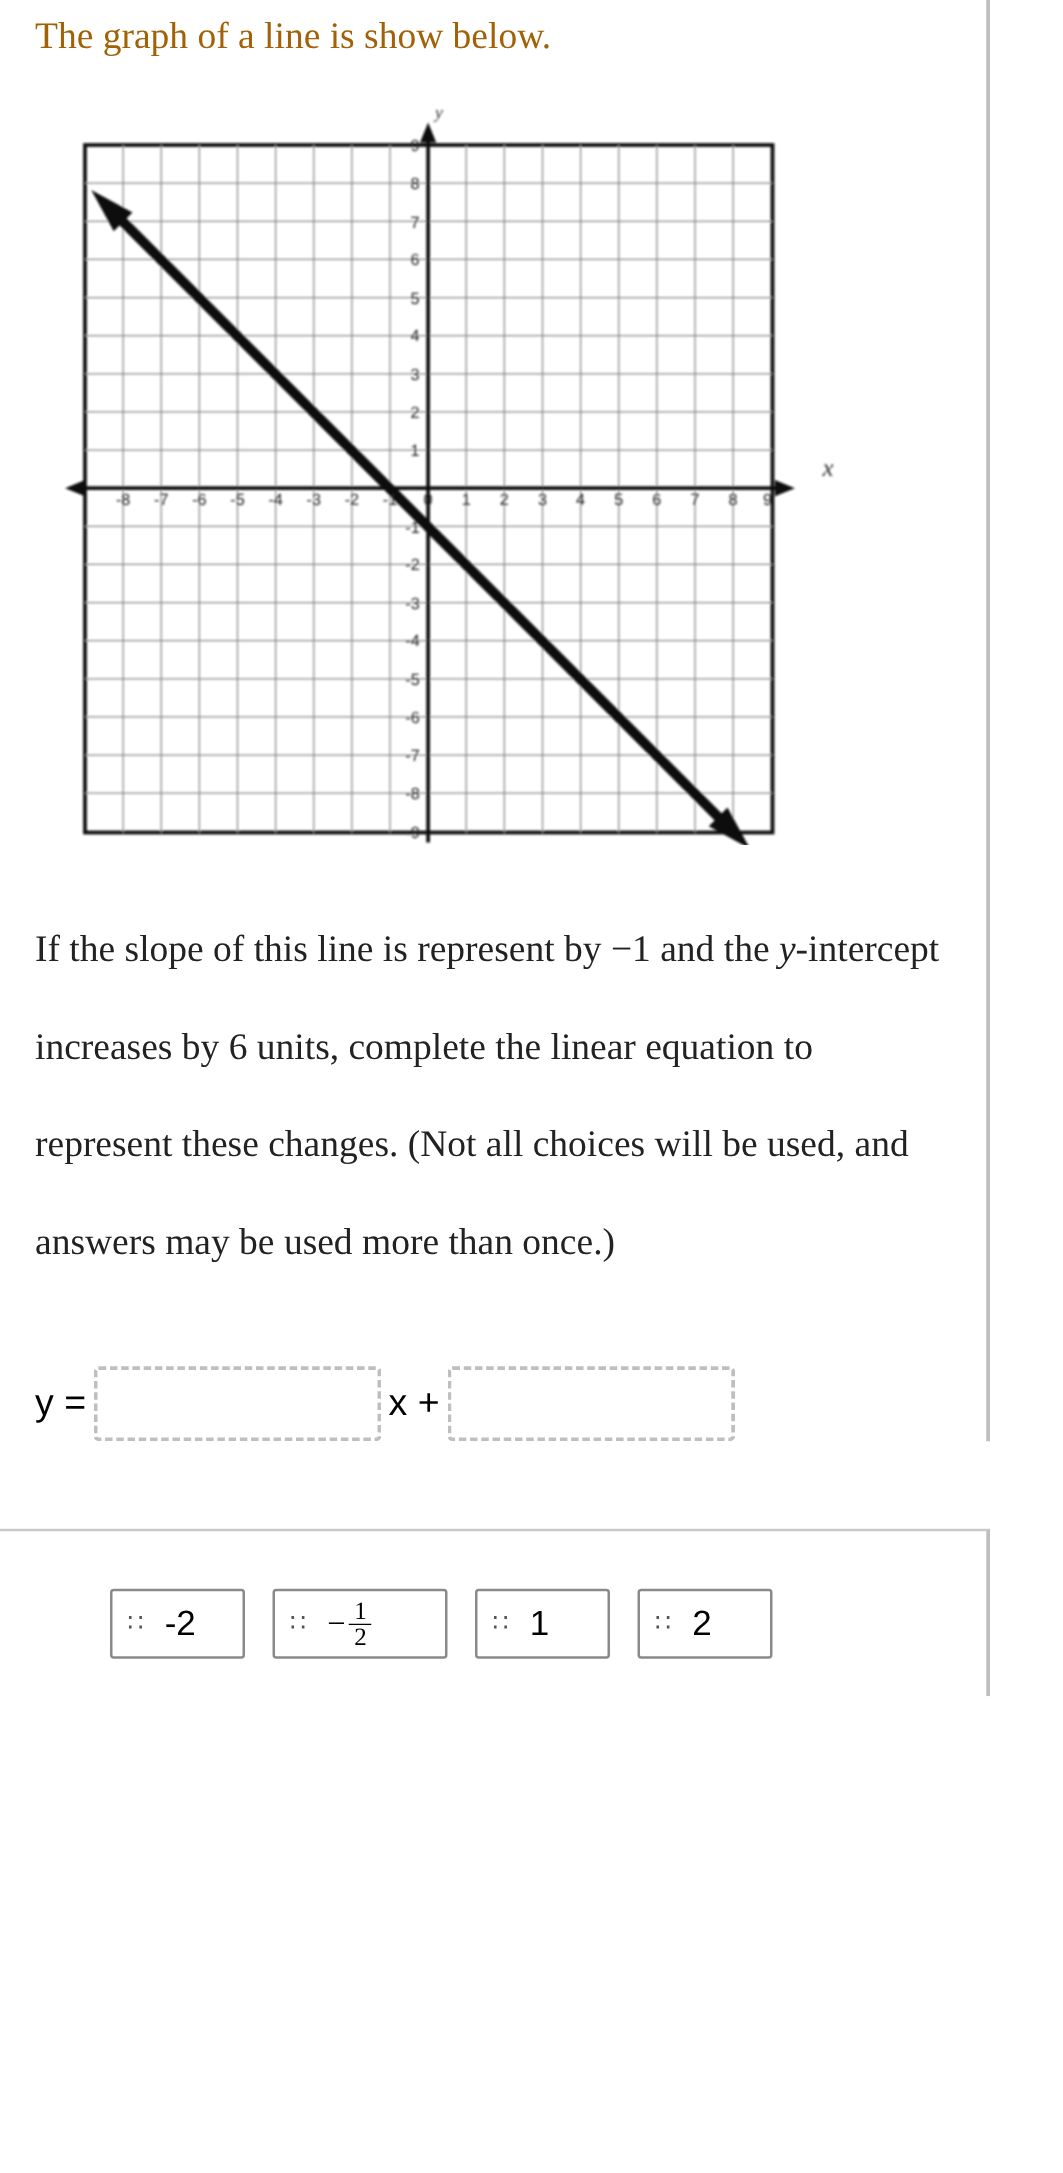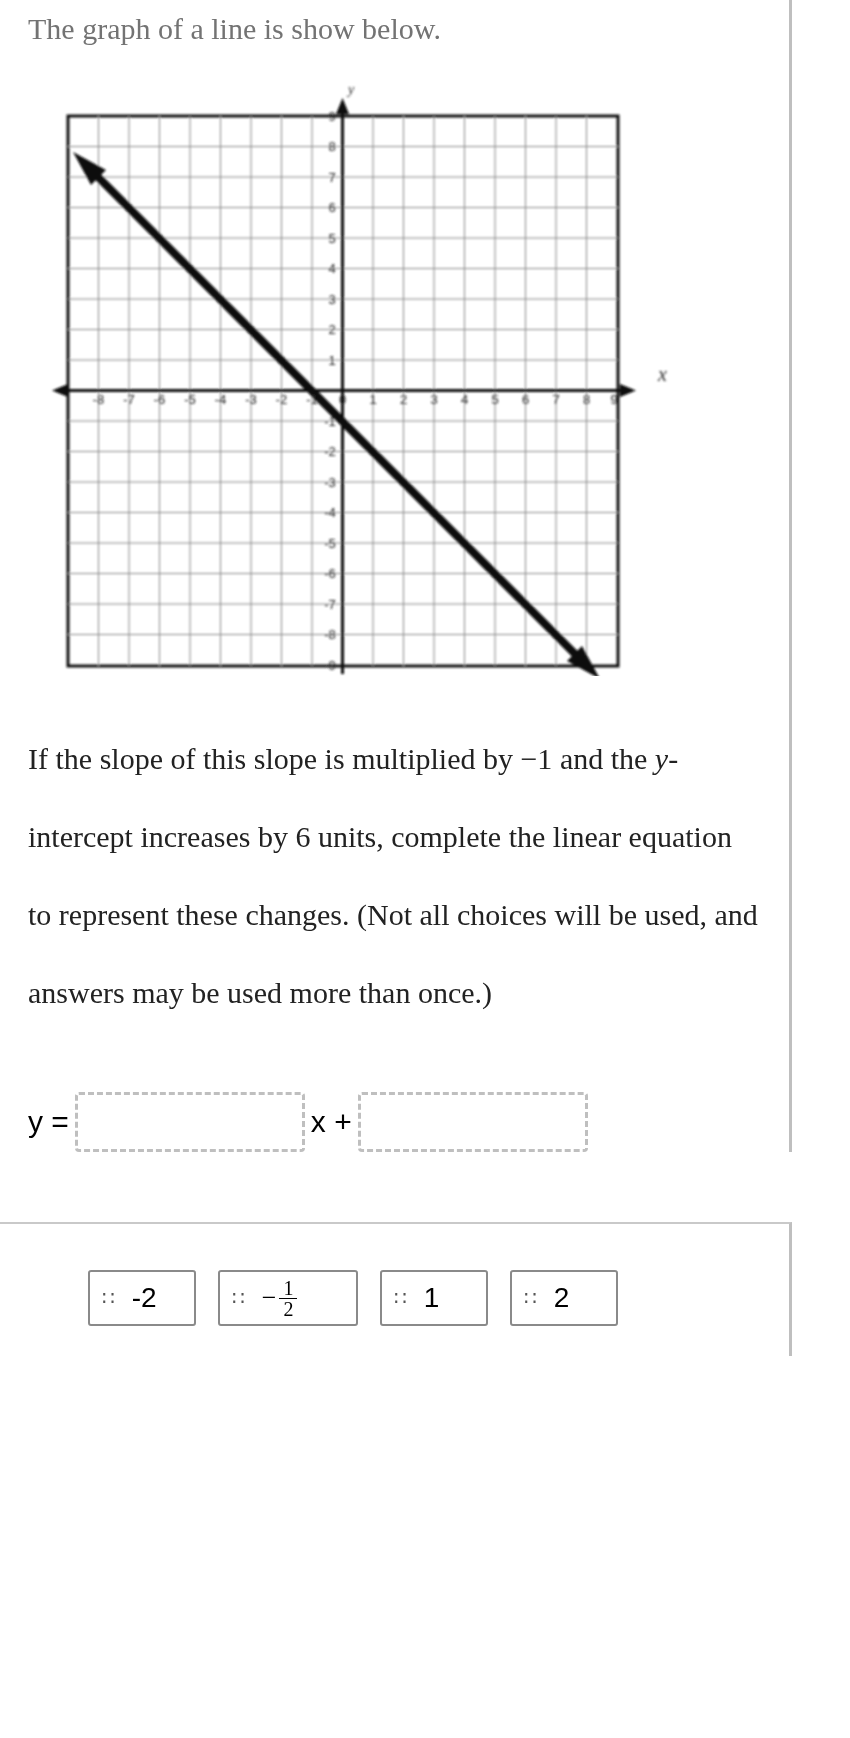--- a/index.html
+++ b/index.html
@@ -10,21 +10,21 @@
     background: #fff;
     width: 850px;
   }
   .content {
     padding: 12px 28px 0 28px;
     border-right: 3px solid #bfbfbf;
     width: 792px;
   }
   .intro {
     font-size: 30px;
-    color: #737373;
+    color: #a16207;
     margin-bottom: 28px;
     font-family: Georgia, serif;
   }
   .graph-wrap {
     margin: 30px 0 40px 0;
   }
   .body-text {
     font-size: 30px;
     color: #222;
     line-height: 2.6;
@@ -198,21 +198,21 @@
             <text x="302" y="563">-8</text>
             <text x="302" y="594">-9</text>
       </g>
       <text x="630" y="305" font-family="Georgia" font-style="italic" font-size="20" fill="#333">x</text>
       <text x="320" y="18" font-family="Georgia" font-style="italic" font-size="14" fill="#333">y</text>
       </g>
     </svg>
   </div>
 
   <div class="body-text">
-    <span>If the slope of this slope is multiplied by </span><span class="minus">−1</span><span> and the </span><span class="ital">y</span><span>-intercept increases by 6 units, complete the linear equation to represent these changes. (Not all choices will be used, and answers may be used more than once.)</span>
+    <span>If the slope of this line is represent by </span><span class="minus">−1</span><span> and the </span><span class="ital">y</span><span>-intercept increases by 6 units, complete the linear equation to represent these changes. (Not all choices will be used, and answers may be used more than once.)</span>
   </div>
 
   <div class="equation-row">
     <span class="eq-text">y =</span>
     <div class="dropzone"></div>
     <span class="eq-text">x +</span>
     <div class="dropzone"></div>
   </div>
 </div>
 

